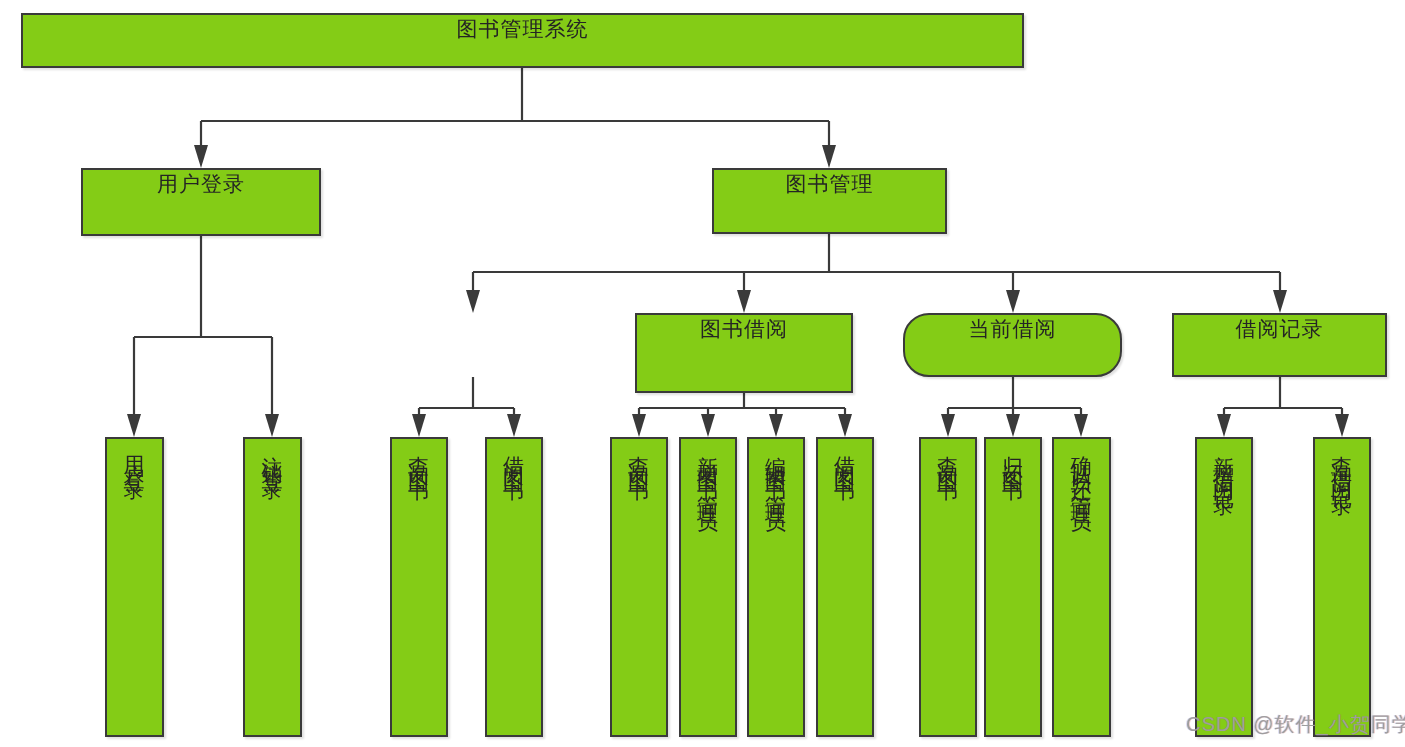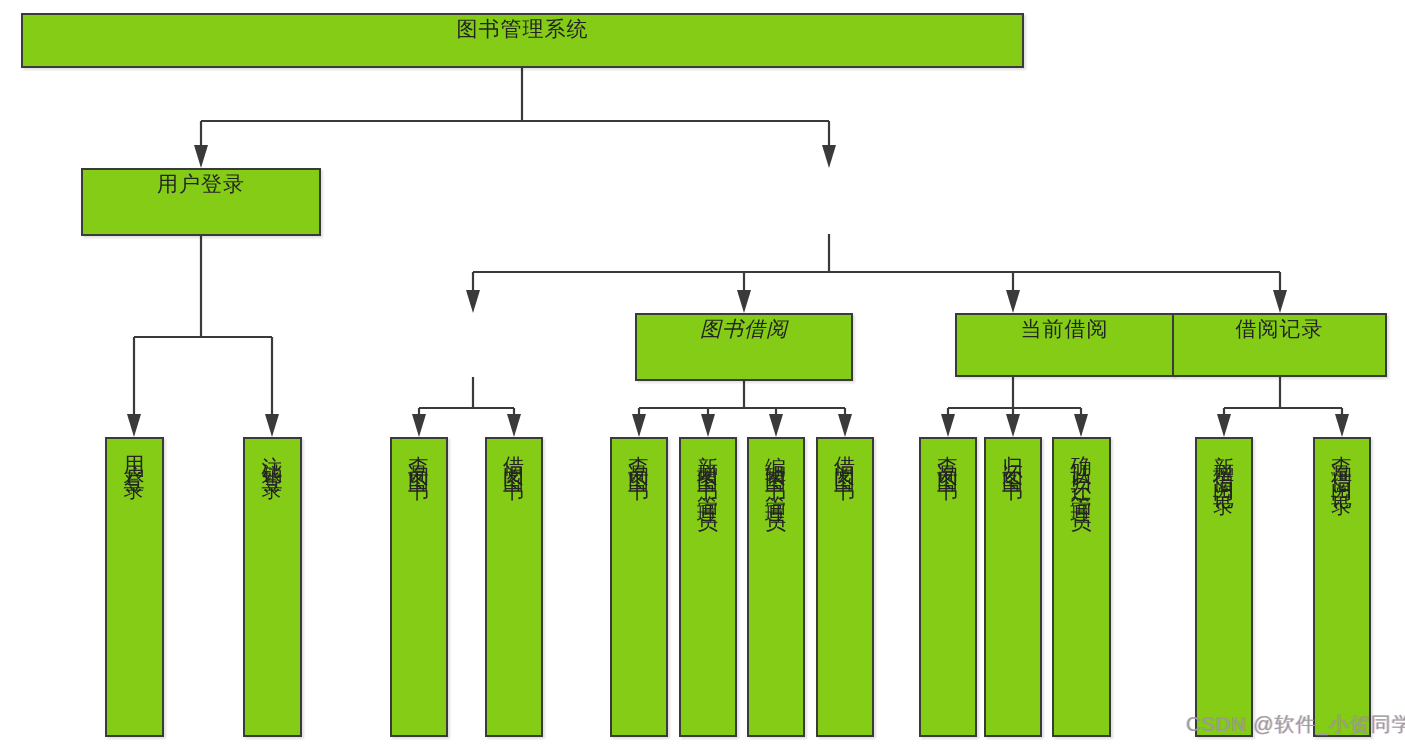--- a/index.html
+++ b/index.html
@@ -89,25 +89,28 @@
     <polygon class="ah" points="1335,414 1349,414 1342,437"></polygon>
   </svg>
 
   <div class="box" style="left:21px;top:13px;width:1003px;height:55px;">
     <span class="hlabel">图书管理系统</span>
   </div>
 
   <div class="box" style="left:81px;top:168px;width:240px;height:68px;">
     <span class="hlabel">用户登录</span>
   </div>
+  <div class="box" style="left:712px;top:168px;width:235px;height:66px;">
+    <span class="hlabel">图书管理</span>
+  </div>
 
-  <div class="box" style="left:635px;top:313px;width:218px;height:68px;font-style:italic;">
+  <div class="box" style="left:635px;top:313px;width:218px;height:80px;">
     <span class="hlabel">图书借阅</span>
   </div>
-  <div class="box" style="left:955px;top:313px;width:219px;height:64px;">
+  <div class="box" style="left:903px;top:313px;width:219px;height:64px;border-radius:26px;">
     <span class="hlabel">当前借阅</span>
   </div>
   <div class="box" style="left:1172px;top:313px;width:215px;height:64px;">
     <span class="hlabel">借阅记录</span>
   </div>
 
   <div class="box vbox" style="left:105px;width:59px;">
     <span class="vlabel">用户登录</span>
   </div>
   <div class="box vbox" style="left:243px;width:59px;">

